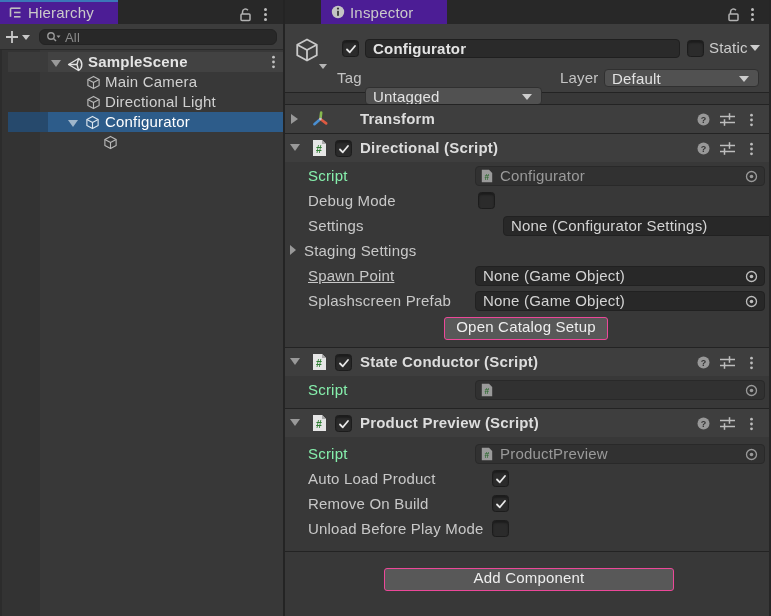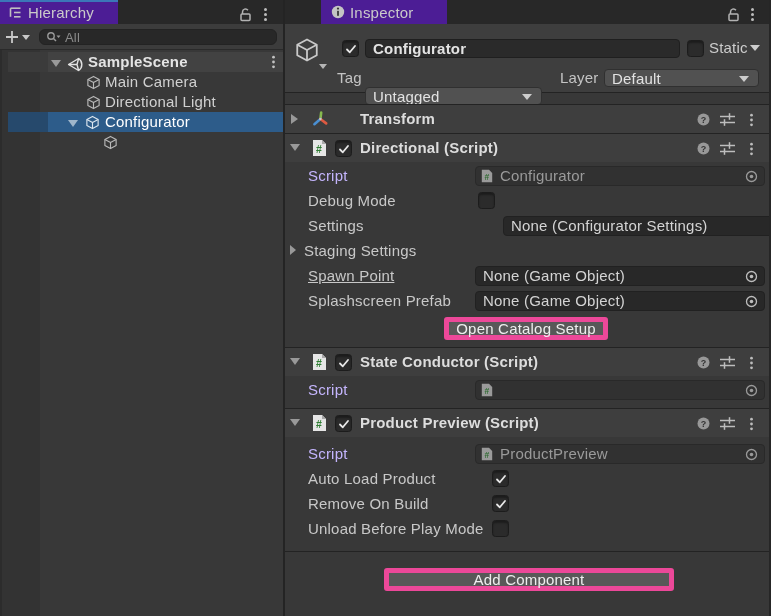--- a/index.html
+++ b/index.html
@@ -46,30 +46,30 @@
               box-shadow: inset 0 2px 2px rgba(0,0,0,0.35); }
   .checkbox svg { display:block; margin:0.5px 0 0 0.5px; }
 
   .comp-header { position:absolute; left:285px; width:486px; height:28px; background:#3e3e3e; }
   .comp-title { position:absolute; left:75px; top:0; height:28px; line-height:28px;
                 font-weight:bold; color:#dddddd; font-size:15px; white-space:nowrap; }
   .hline { position:absolute; left:285px; width:486px; height:1px; background:#232323; }
 
   .irow-label { position:absolute; left:23px; height:20px; line-height:20px; color:#c8c8c8;
                 font-size:15px; white-space:nowrap; }
-  .irow-label.dim { color:#c4b5fd; }
+  .irow-label.dim { color:#86efac; }
   .ifield { position:absolute; left:190px; width:290px; height:20px; border-radius:4px; }
   .ifield.obj { background:#282828; border:1px solid #212121; }
   .ifield.script { background:#313131; border:1px solid #292929; }
   .ifield .val { position:absolute; top:0; height:18px; line-height:18px; font-size:15px; white-space:nowrap; }
   .ifield.obj .val { left:7px; color:#d4d4d4; }
   .ifield.script .val { left:24px; color:#9a9a9a; }
 
-  .ubutton { position:absolute; background:#585858; border:5px solid #ec4899; border-radius:3px;
-             color:#eeeeee; font-size:15px; display:flex; align-items:center; justify-content:center; }
+  .ubutton { position:absolute; background:#585858; border:1px solid #ec4899; border-radius:3px;
+             color:#eeeeee; font-size:15px; display:flex; align-items:flex-start; justify-content:center; }
 
   .fold { position:absolute; width:0; height:0; }
   .fold.open { border-left:5.5px solid transparent; border-right:5.5px solid transparent; border-top:7px solid #999999; }
   .fold.closed { border-top:5.5px solid transparent; border-bottom:5.5px solid transparent; border-left:7px solid #999999; }
 
   svg { display:block; }
   .nowrap { white-space:nowrap; }
 </style>
 </head>
 <body>

